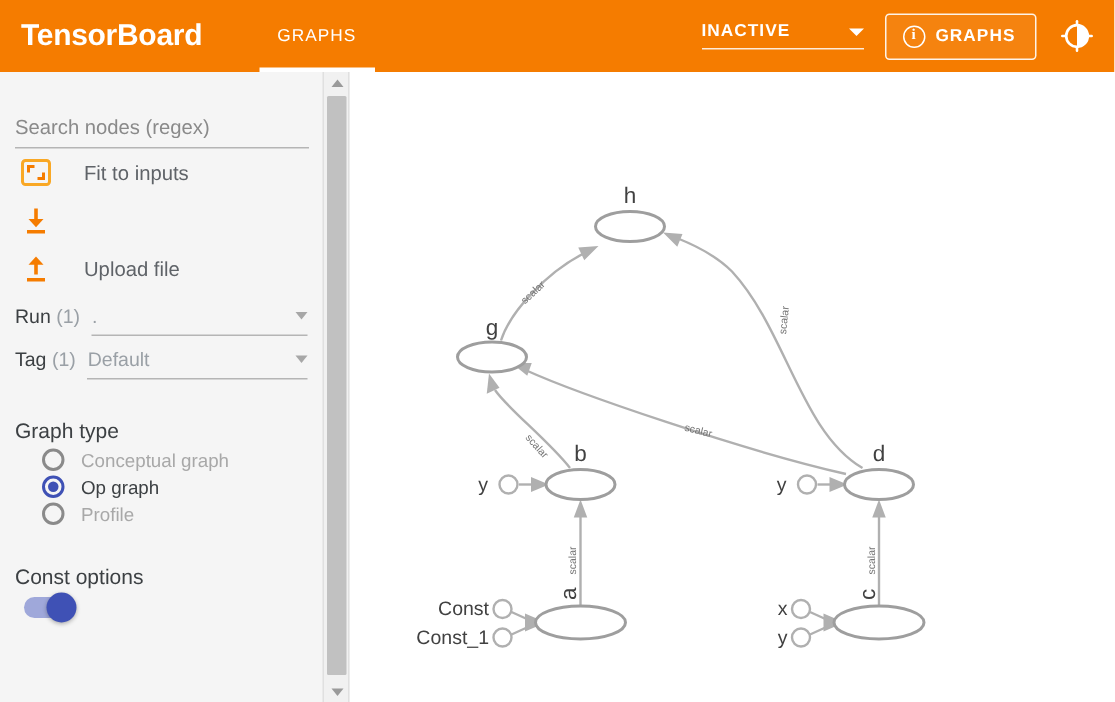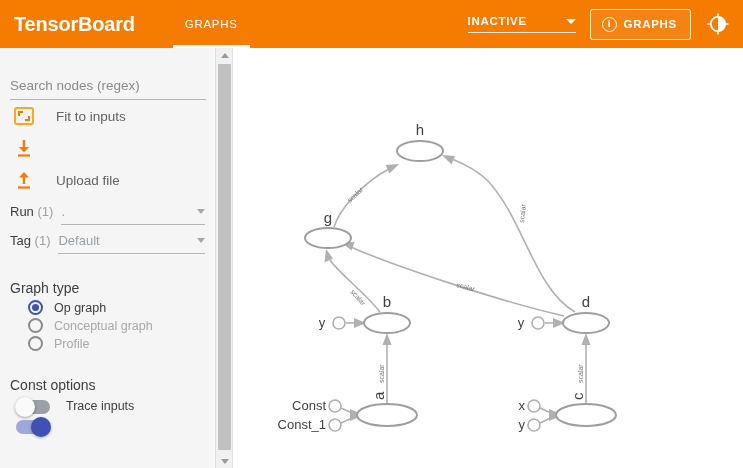--- a/index.html
+++ b/index.html
@@ -274,40 +274,34 @@
       </span>
       <span class="sel-field">
         <span class="sel-value">Default</span>
         <span class="caret-gray"></span>
       </span>
     </div>
 
     <div class="section-title">Graph type</div>
 
     <div class="radio-row">
+      <span class="radio"></span>
+      <span class="radio-label dim">Conceptual graph</span>
+    </div>
+    <div class="radio-row">
       <span class="radio checked"></span>
       <span class="radio-label">Op graph</span>
-    </div>
-    <div class="radio-row">
-      <span class="radio"></span>
-      <span class="radio-label dim">Conceptual graph</span>
     </div>
     <div class="radio-row">
       <span class="radio"></span>
       <span class="radio-label dim">Profile</span>
     </div>
 
     <div class="section-title">Const options</div>
 
-    <div class="toggle-row">
-      <span class="switch">
-          <span class="knob"></span>
-        </span>
-      <span class="toggle-label">Trace inputs</span>
-    </div>
 
     <div class="toggle-row">
       <span class="switch on">
           <span class="knob"></span>
         </span>
     </div>
   </div>
 
   <div class="scrollbar">
     <div class="sb-arrow up">

